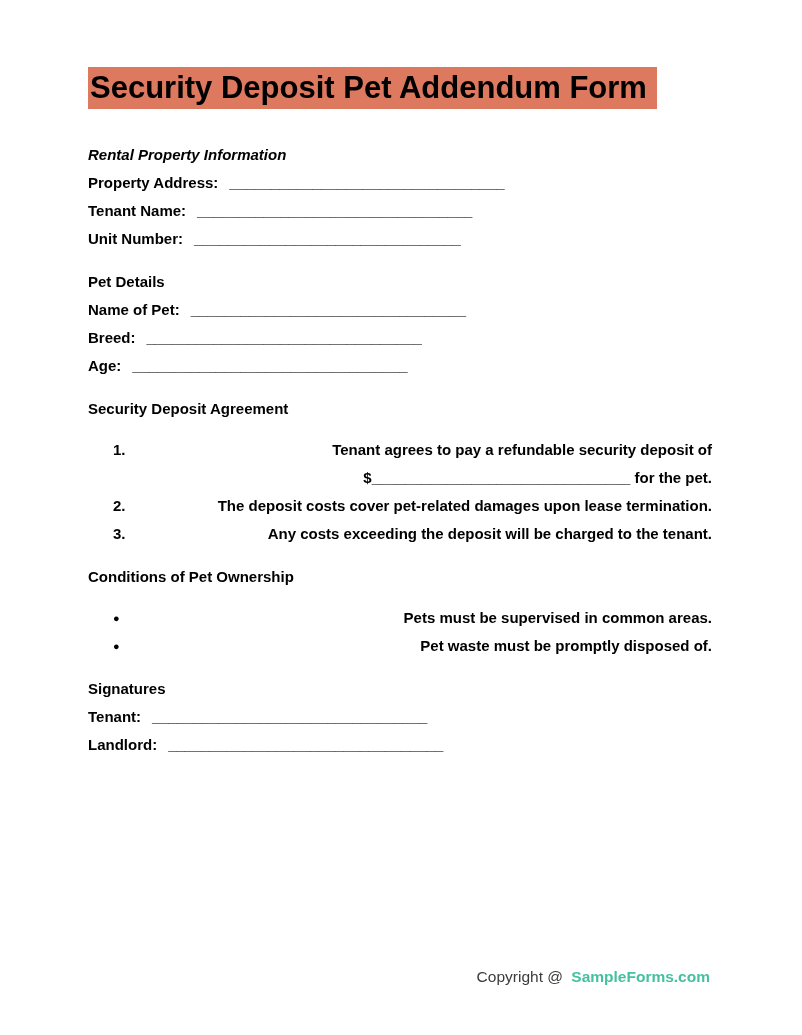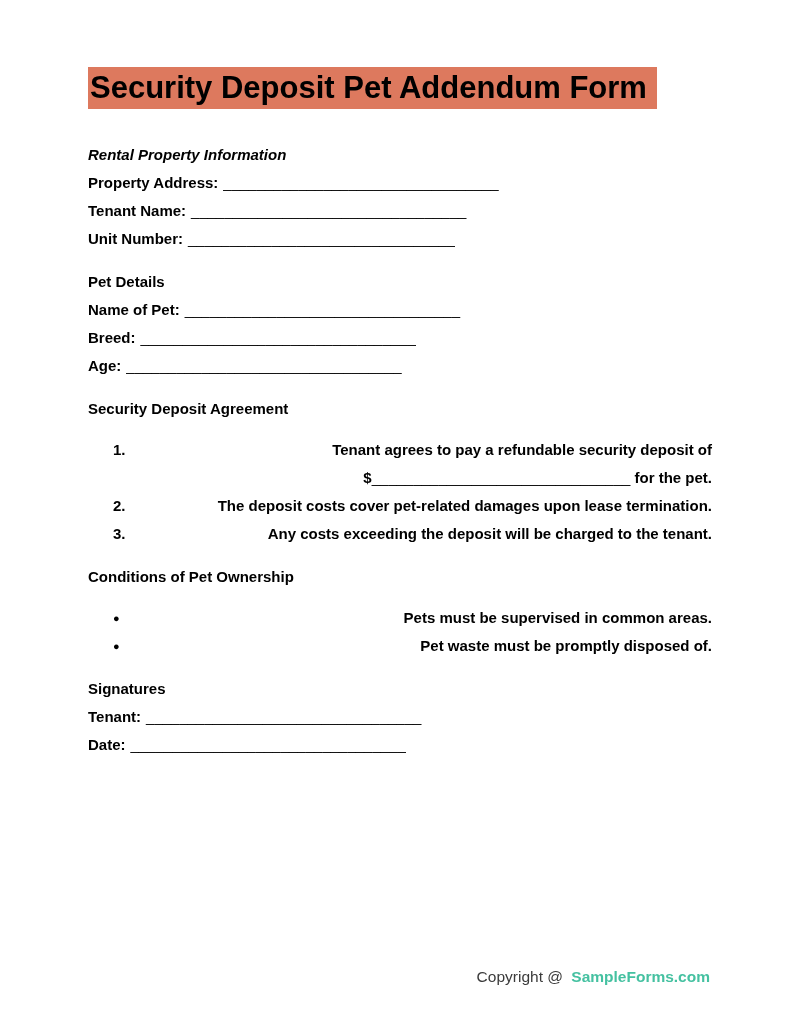--- a/index.html
+++ b/index.html
@@ -31,22 +31,22 @@
     line-height: 28px;
     margin-top: 15px;
   }
   .section-heading.first { margin-top: 32px; font-style: italic; }
 
   .field-line {
     font-size: 15px;
     line-height: 28px;
     white-space: nowrap;
   }
-  .field-line .label { font-weight: 700; margin-right: 5px; }
-  .blank { font-weight: 400; letter-spacing: 0; }
+  .field-line .label { font-weight: 700; margin-right: 11px; }
+  .blank { font-weight: 700; letter-spacing: 0; }
 
   .list { margin-top: 13px; }
   .list-item {
     display: flex;
     font-size: 15px;
     line-height: 28px;
     font-weight: 700;
   }
   .marker-col {
     flex: 0 0 24px;
@@ -132,21 +132,21 @@
       <span class="marker-col bullet-glyph">●</span>
       <span class="item-text">Pet waste must be promptly disposed of.</span>
     </div>
   </div>
 
   <div class="section-heading">Signatures</div>
   <div class="field-line">
     <span class="label">Tenant:</span><span class="blank">_________________________________</span>
   </div>
   <div class="field-line">
-    <span class="label">Date:</span><span class="blank">_________________________________</span>
+    <span class="label">Landlord:</span><span class="blank">_________________________________</span>
   </div>
 
 </div>
 
 <div class="footer">
   <span class="copy">Copyright @</span>
   <a href="#" class="brand">SampleForms.com</a>
 </div>
 
 </body></html>

